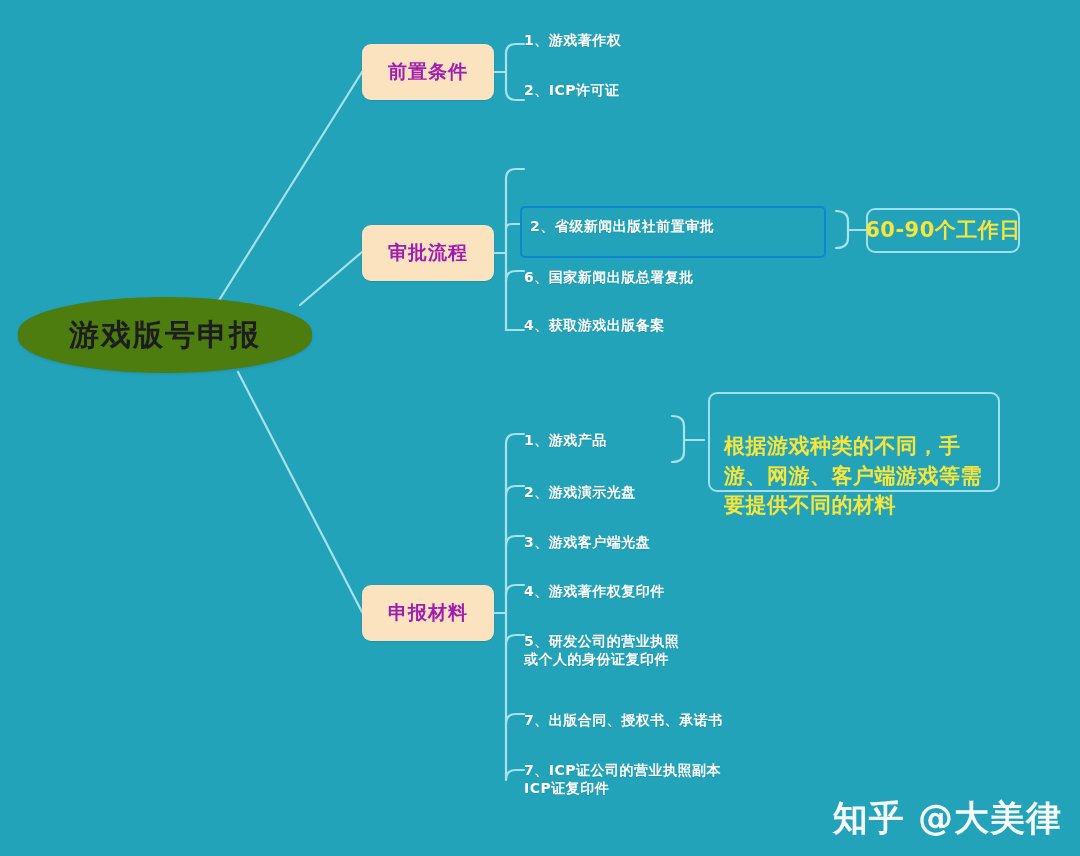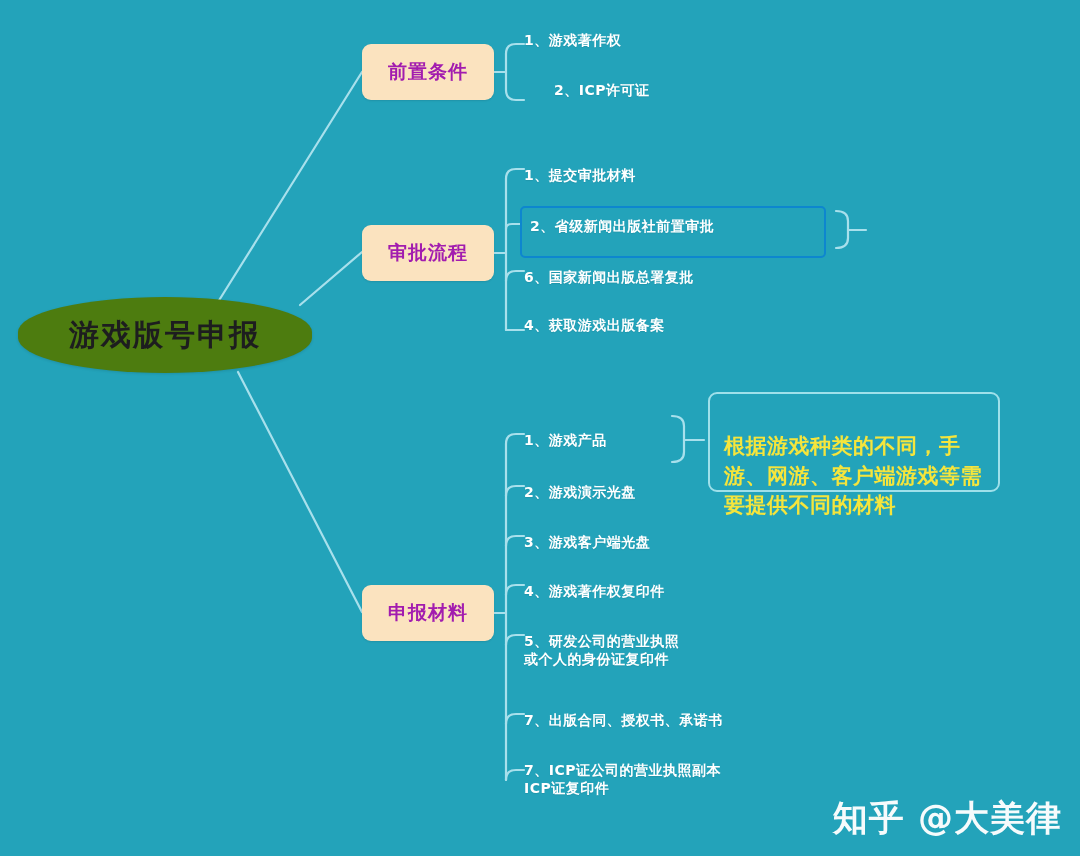--- a/index.html
+++ b/index.html
@@ -169,33 +169,35 @@
   </svg>
 
   <div class="root-node">
     <span class="root-label">游戏版号申报</span>
   </div>
 
   <div class="cat-node" style="left:362px; top:44px; width:132px; height:56px;">
     <span class="cat-label">前置条件</span>
   </div>
   <div class="leaf" style="left:524px; top:31px;">1、游戏著作权</div>
-  <div class="leaf" style="left:524px; top:81px;margin-left:30px;">2、ICP许可证</div>
+  <div class="leaf" style="left:524px; top:81px;">2、ICP许可证</div>
 
   <div class="cat-node" style="left:362px; top:225px; width:132px; height:56px;">
     <span class="cat-label">审批流程</span>
   </div>
-  <div class="leaf" style="left:524px; top:166px;">1、提交审批材料</div>
 
   <div class="leaf-highlight-box" style="left:520px; top:206px; width:302px; height:48px;"></div>
   <div class="leaf" style="left:530px; top:217px;">2、省级新闻出版社前置审批</div>
 
   <div class="leaf" style="left:524px; top:268px;">6、国家新闻出版总署复批</div>
   <div class="leaf" style="left:524px; top:316px;">4、获取游戏出版备案</div>
 
+  <div class="note-box single" style="left:866px; top:208px; width:154px; height:45px;">
+    <span>60-90个工作日</span>
+  </div>
 
   <div class="cat-node" style="left:362px; top:585px; width:132px; height:56px;">
     <span class="cat-label">申报材料</span>
   </div>
 
   <div class="leaf" style="left:524px; top:431px;">1、游戏产品</div>
   <div class="leaf" style="left:524px; top:483px;">2、游戏演示光盘</div>
   <div class="leaf" style="left:524px; top:533px;">3、游戏客户端光盘</div>
   <div class="leaf" style="left:524px; top:582px;">4、游戏著作权复印件</div>
   <div class="leaf" style="left:524px; top:632px;">5、研发公司的营业执照

